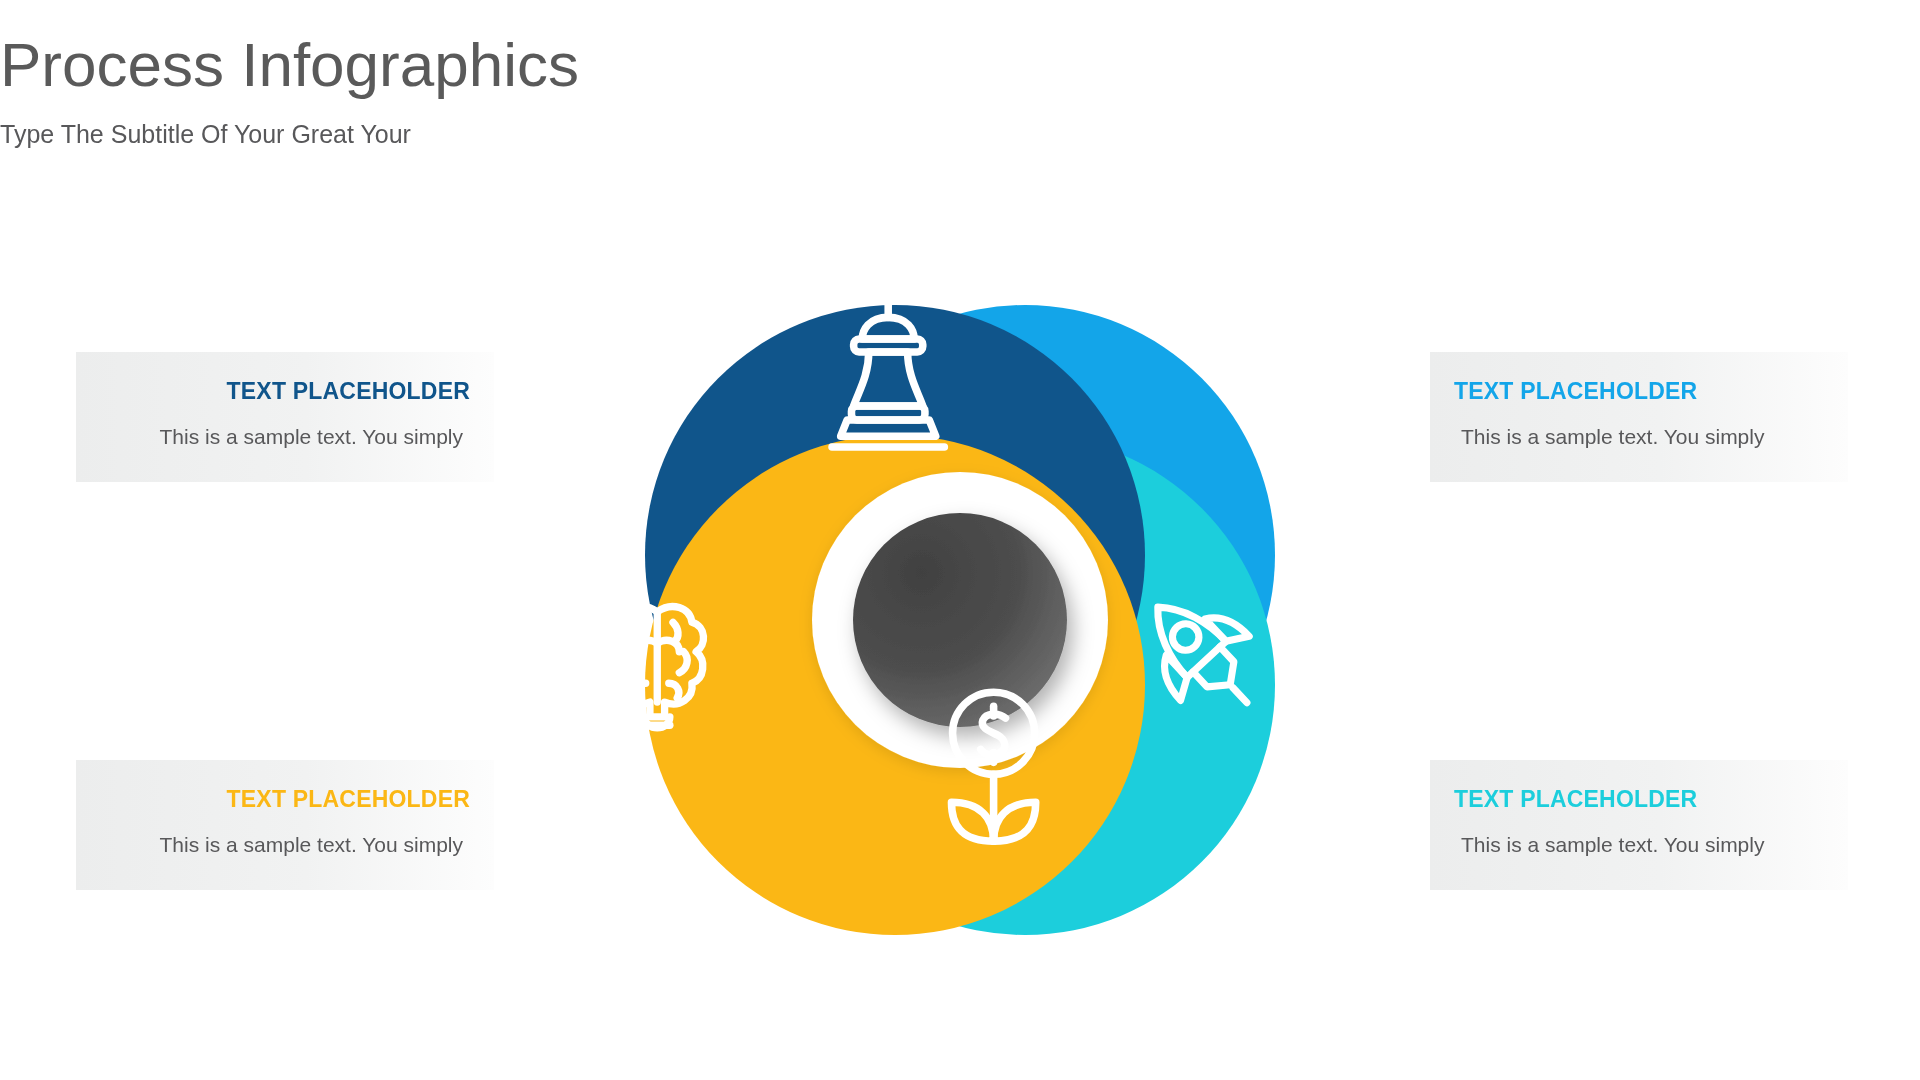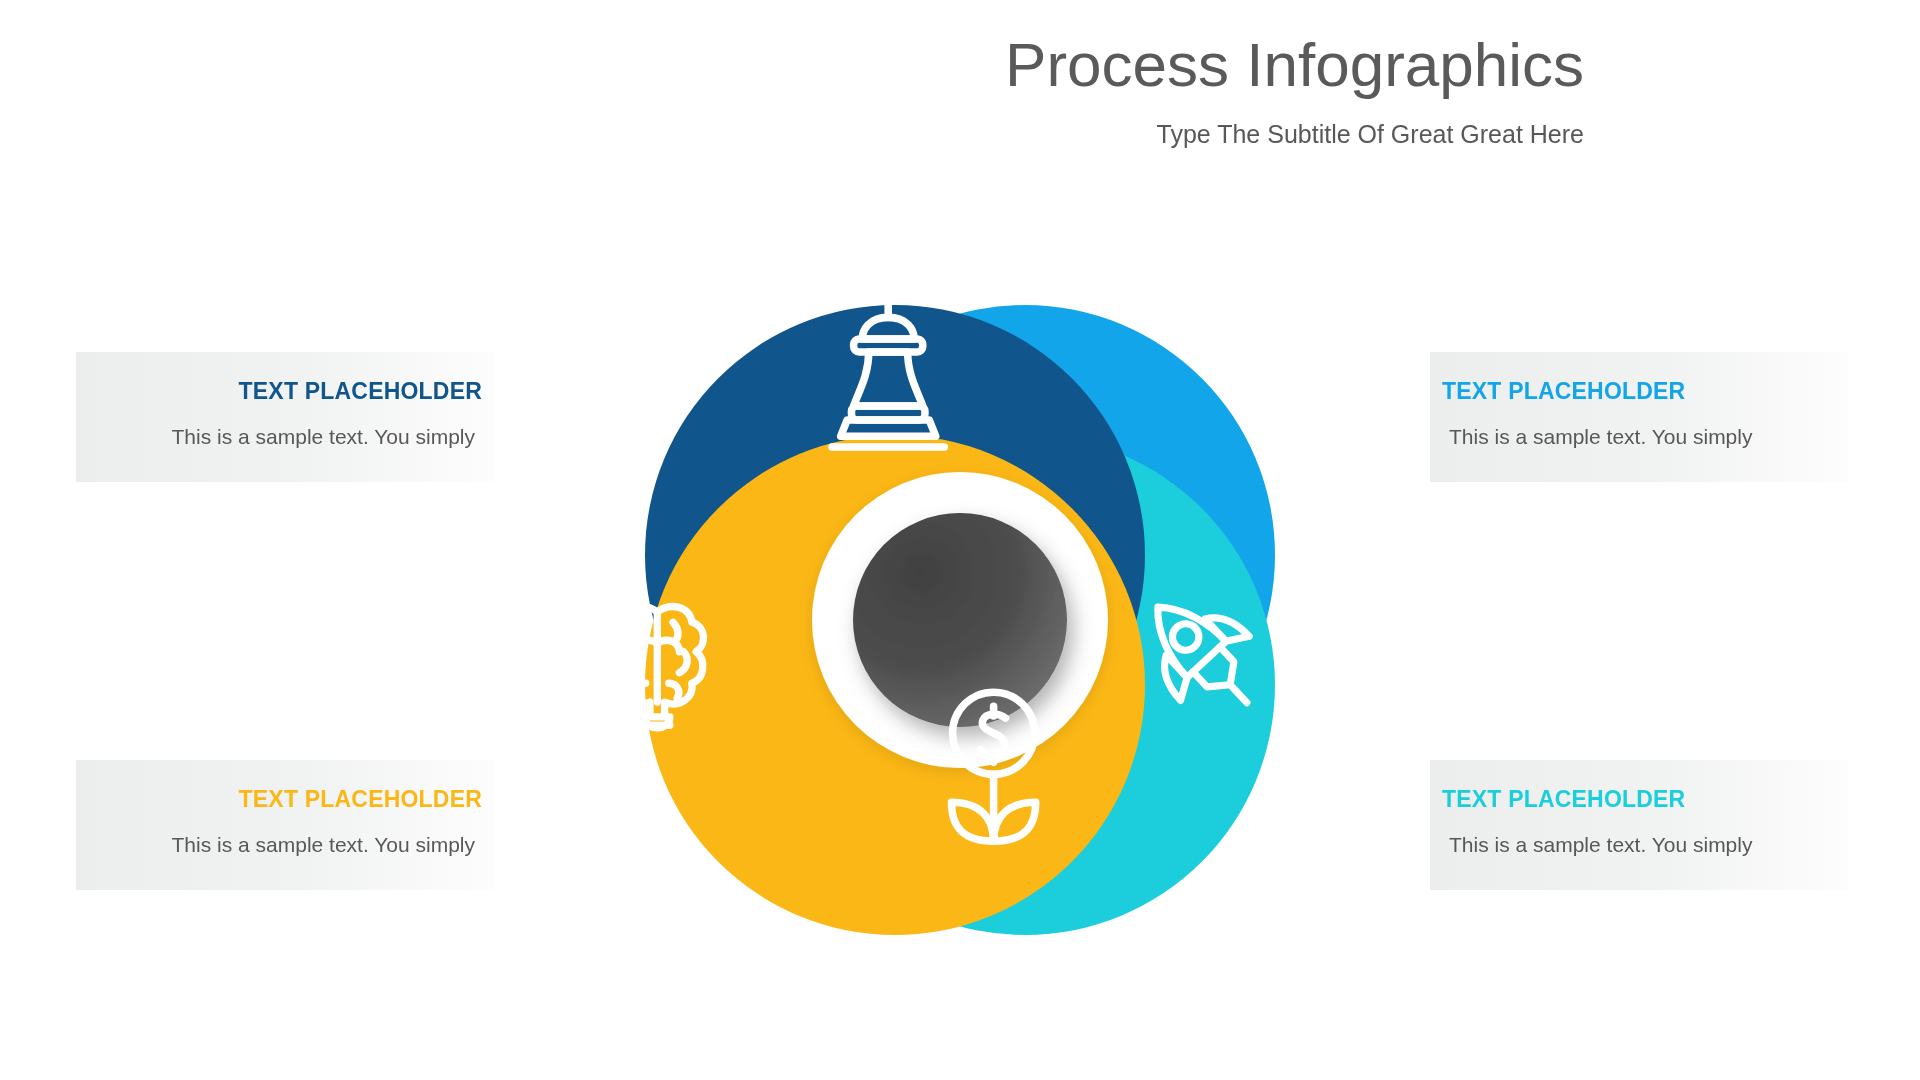--- a/index.html
+++ b/index.html
@@ -19,21 +19,21 @@
     height: 1080px;
     background: #ffffff;
   }
 
   
   .header {
     position: absolute;
     top: 28px;
     left: 0;
     width: 1584px;
-    text-align: right;
+    text-align: left;
   }
   .title {
     font-size: 62px;
     font-weight: 400;
     color: #5a5a5a;
     letter-spacing: 0px;
     line-height: 74px;
     margin: 0;
     white-space: nowrap;
   }
@@ -45,21 +45,21 @@
     margin: 16px 0 0 0;
     white-space: nowrap;
   }
 
   
   .card {
     position: absolute;
     width: 418px;
     height: 130px;
     box-sizing: border-box;
-    padding: 26px 12px;
+    padding: 26px 24px;
     display: flex;
     flex-direction: column;
     justify-content: center;
   }
   .card-left {
     background: linear-gradient(to right, #eceded 0%, #f1f2f2 55%, #fdfdfd 100%);
     text-align: right;
     align-items: flex-end;
   }
   .card-right {
@@ -101,21 +101,21 @@
 
   .icon-layer { pointer-events: none; }
 </style>
 </head>
 <body>
 
 <div id="slide">
 
   <div class="header">
     <h1 class="title">Process Infographics</h1>
-    <p class="subtitle">Type The Subtitle Of Great Great Here</p>
+    <p class="subtitle">Type The Subtitle Of Your Great Your</p>
   </div>
 
   <div class="card card-left" id="card-tl">
     <div class="card-title" style="color:#10558B">TEXT PLACEHOLDER</div>
     <div class="card-body">This is a sample text. You simply</div>
   </div>
 
   <div class="card card-left" id="card-bl">
     <div class="card-title" style="color:#FBB715">TEXT PLACEHOLDER</div>
     <div class="card-body">This is a sample text. You simply</div>

